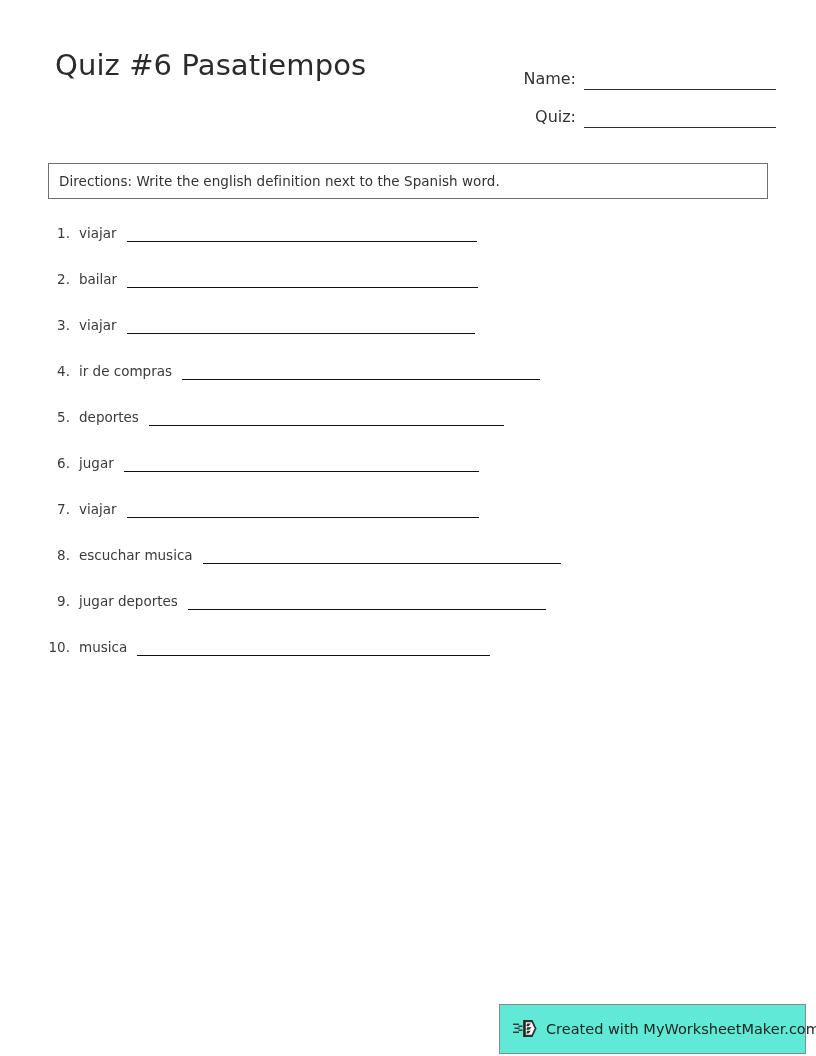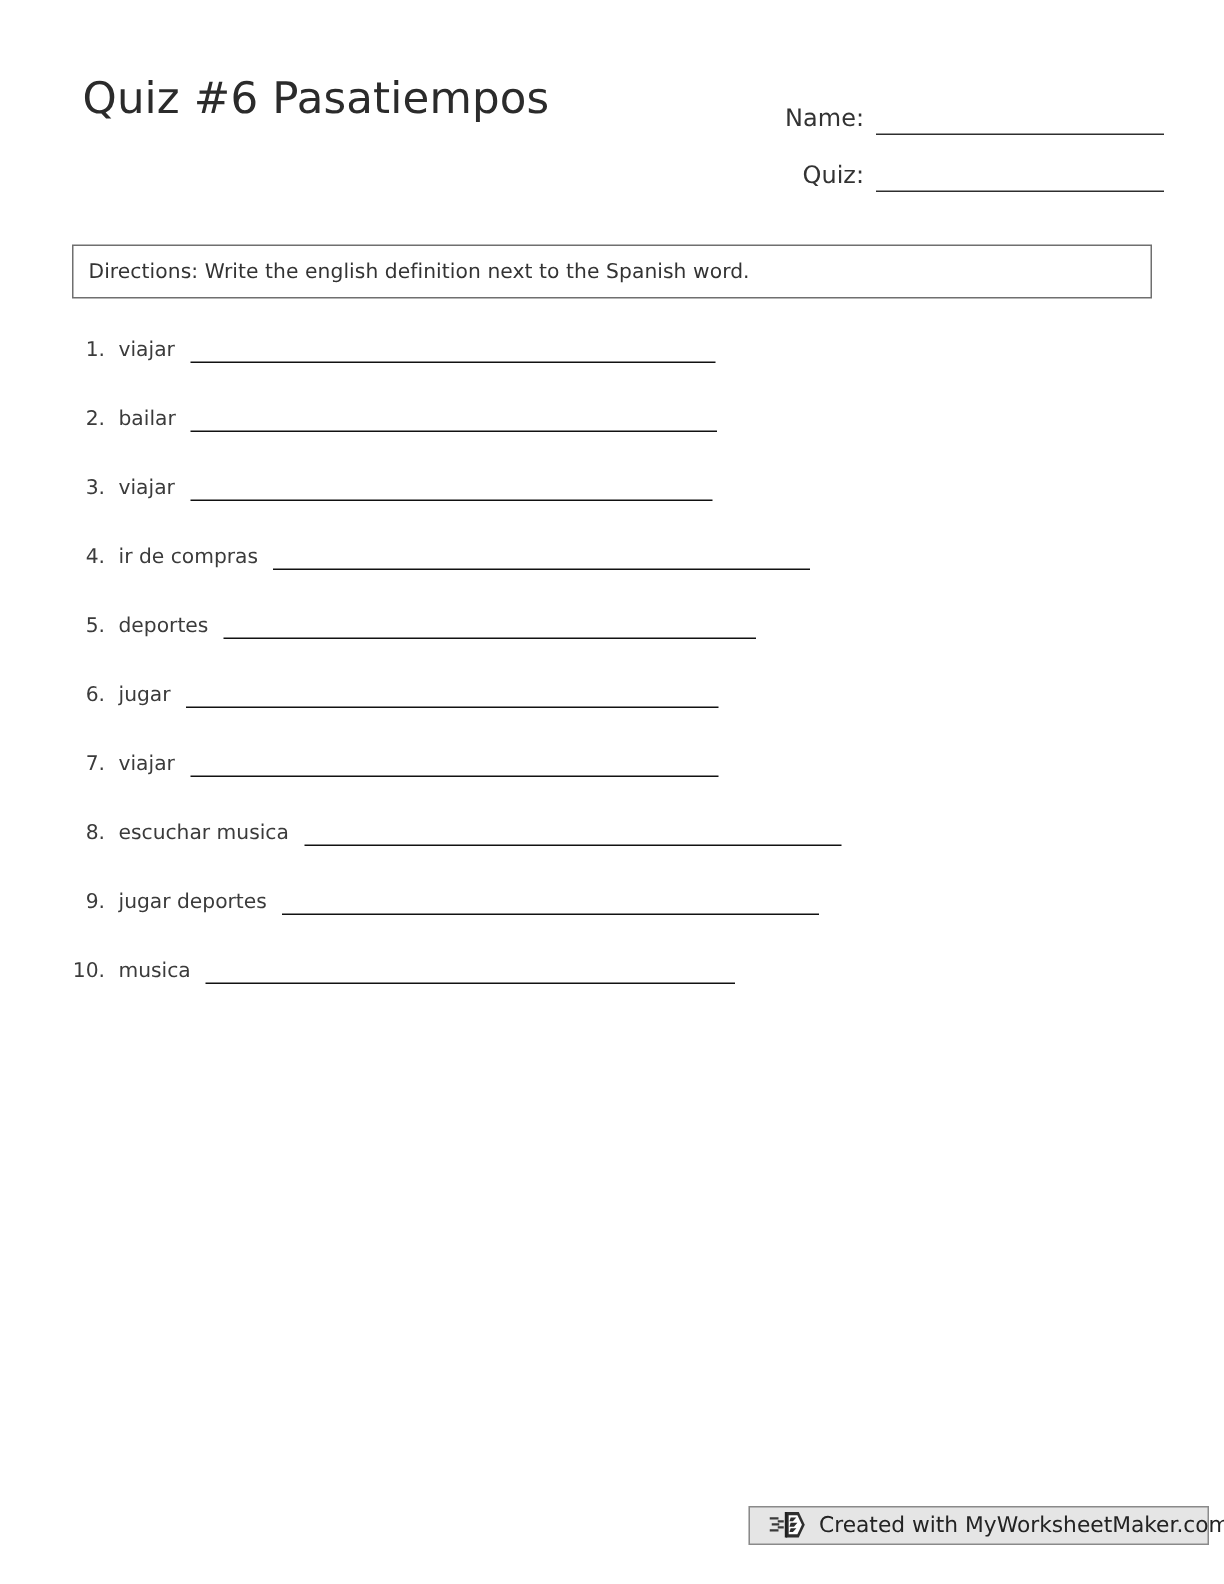--- a/index.html
+++ b/index.html
@@ -125,24 +125,24 @@
     border-bottom: 1.8px solid #111111;
     box-sizing: border-box;
   }
 
   
   .footer-badge {
     position: absolute;
     left: 499px;
     top: 1004px;
     width: 307px;
-    height: 26px;
+    height: 50px;
     border: 1px solid #8a8a8a;
     box-sizing: border-box;
-    background: #e5e5e5;
+    background: #5eead4;
     display: flex;
     align-items: center;
   }
   .footer-logo {
     flex: 0 0 auto;
     width: 26px;
     height: 24px;
     margin-left: 13px;
     position: relative;
   }

